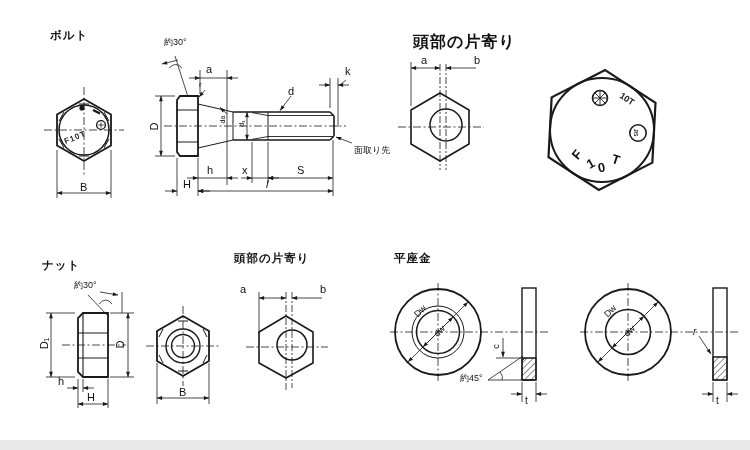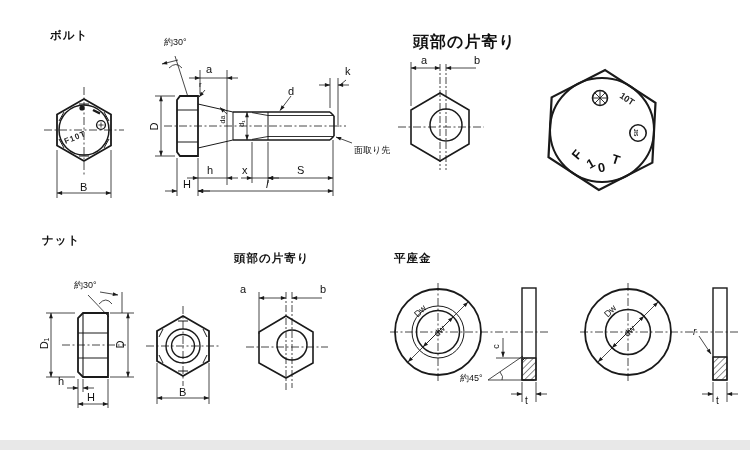--- a/index.html
+++ b/index.html
@@ -258,21 +258,21 @@
     <line x1="699" y1="336" x2="711" y2="354" stroke-width="0.8" marker-end="url(#ah)"></line>
 
     <line x1="713" y1="382" x2="713" y2="402" stroke-width="0.8"></line>
     <line x1="727" y1="382" x2="727" y2="402" stroke-width="0.8"></line>
     <line x1="702" y1="394" x2="713" y2="394" stroke-width="0.8" marker-end="url(#ah)"></line>
     <line x1="738" y1="394" x2="727" y2="394" stroke-width="0.8" marker-end="url(#ah)"></line>
   </g>
 </svg>
 
 <span class="lbl ttl" style="left:50px;top:30px">ボルト</span>
-<span class="lbl ttl" style="left:42px;top:235px">ナット</span>
+<span class="lbl ttl" style="left:42px;top:260px">ナット</span>
 <span class="lbl ttl" style="left:234px;top:253px">頭部の片寄り</span>
 <span class="lbl ttl" style="left:394px;top:253px">平座金</span>
 <span class="lbl ttl" style="left:413px;top:34px;font-size:16px">頭部の片寄り</span>
 
 <span class="lbl" style="left:80px;top:182px">B</span>
 <span class="lbl s8 stamp" style="left:64px;top:134px;transform:rotate(-22deg);letter-spacing:1px">F10T</span>
 
 <span class="lbl s9" style="left:164px;top:38px">約30°</span>
 <span class="lbl" style="left:206px;top:64px">a</span>
 <span class="lbl s8" style="left:199px;top:81px">r</span>

